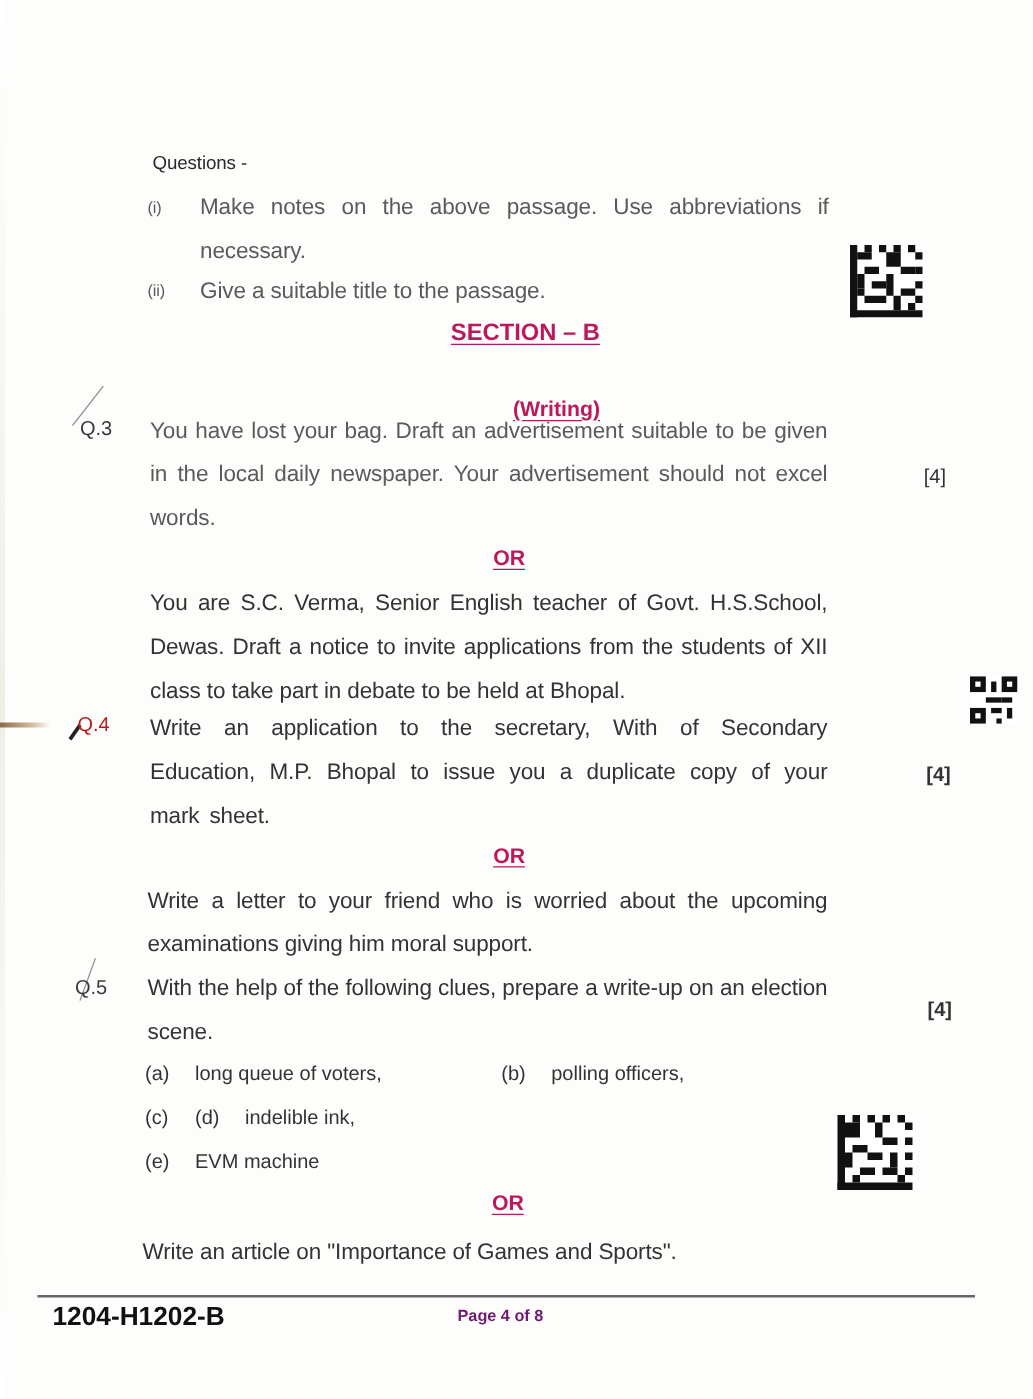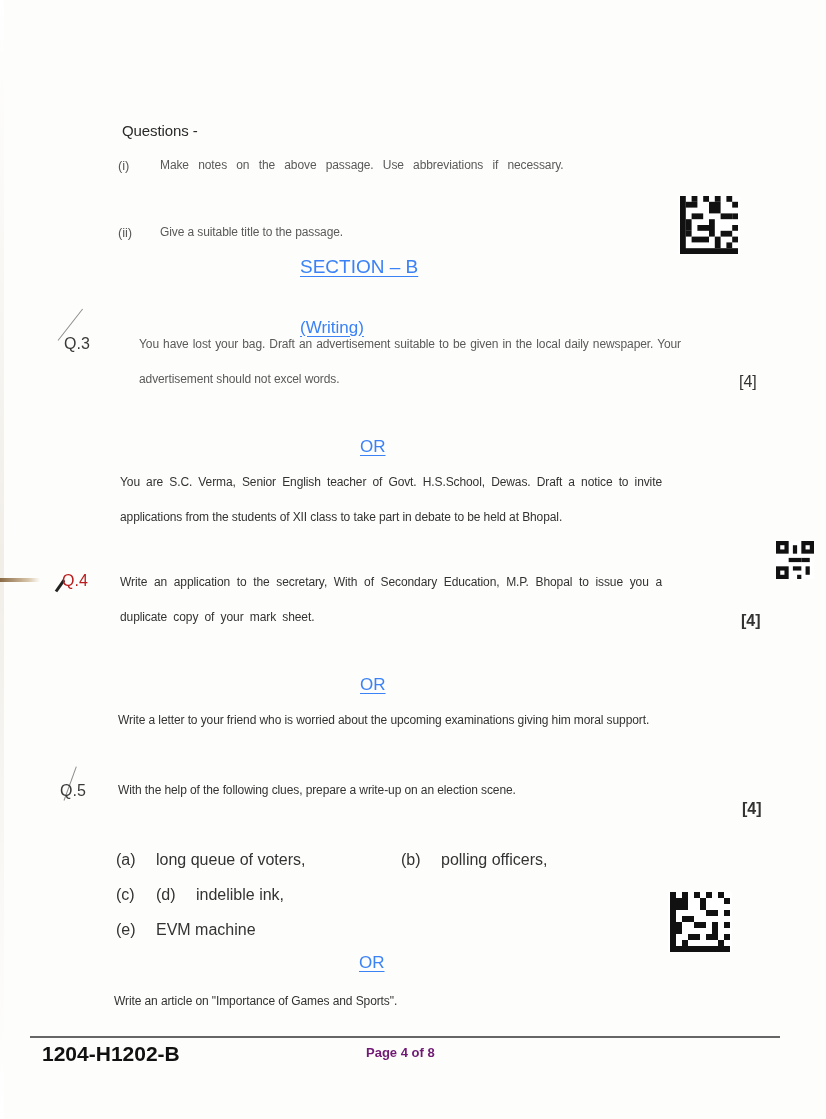--- a/index.html
+++ b/index.html
@@ -2,23 +2,23 @@
 <html><head>
 <meta charset="utf-8">
 <style>
   html, body { margin: 0; padding: 0; }
   body {
     width: 826px; height: 1119px; background: #fdfdfb; position: relative; overflow: hidden;
     font-family: "Liberation Sans", "DejaVu Sans", sans-serif; color: #2a2a2a;
   }
   .page { position: absolute; inset: 0; }
   .abs { position: absolute; }
-  .txt { font-size: 12px; line-height: 35px; color: #333; letter-spacing: -0.1px; }
+  .txt { font-size: 18px; line-height: 35px; color: #333; letter-spacing: -0.1px; }
   .muted { color: #5a5a5a; }
-  .heading { font-weight: normal; text-decoration: underline; text-underline-offset: 3px; color: #3b82f6; text-align: left; }
+  .heading { font-weight: bold; text-decoration: underline; text-underline-offset: 3px; color: #be185d; text-align: right; }
   .qnum { font-size: 16px; color: #3a3a3a; }
   .marks { font-size: 16px; color: #333; font-weight: bold; }
   .justify { text-align: justify; text-align-last: left; }
   .opt-row { display: flex; font-size: 16px; line-height: 35px; color: #333; }
   .opt-label { width: 40px; }
   .opt-text { width: 245px; }
   .qr { position: absolute; background: #fff; }
   .footer-line { position: absolute; left: 30px; right: 46px; top: 1036px; height: 2px; background: #666; }
   .footer-code { position: absolute; left: 42px; top: 1042px; font-size: 21px; font-weight: bold; color: #111; }
   .footer-page { position: absolute; left: 366px; top: 1045px; font-size: 13px; font-weight: bold; color: #701a75; }
@@ -65,21 +65,21 @@
         <rect x="8" y="8" width="1" height="1"></rect>
         <rect x="1" y="6" width="1" height="1"></rect>
     </g>
   </svg>
 
   <div class="abs heading" style="left:300px; top:256px; width:180px; font-size:19px;">SECTION – B</div>
   <div class="abs heading" style="left:300px; top:298px; width:180px; font-size:17px;margin-top:20px;">(Writing)</div>
 
   <div class="pen" style="left:58px; top:340px; width:40px; transform:rotate(-52deg);"></div>
   <div class="abs qnum" style="left:64px; top:335px;">Q.3</div>
-  <div class="abs txt muted justify" style="left:120px; top:327px; width:542px;margin-left:19px;">You have lost your bag. Draft an advertisement suitable to be given in the local daily newspaper. Your advertisement should not excel words.</div>
+  <div class="abs txt muted justify" style="left:120px; top:327px; width:542px;">You have lost your bag. Draft an advertisement suitable to be given in the local daily newspaper. Your advertisement should not excel words.</div>
   <div class="abs marks" style="left:739px; top:373px; font-weight:normal;">[4]</div>
   <div class="abs heading" style="left:360px; top:437px; width:60px; font-size:17px;">OR</div>
   <div class="abs txt justify" style="left:120px; top:465px; width:542px;">You are S.C. Verma, Senior English teacher of Govt. H.S.School, Dewas. Draft a notice to invite applications from the students of XII class to take part in debate to be held at Bhopal.</div>
 
   <svg class="qr" style="left:776px; top:541px;" width="38" height="38" viewBox="0 0 9 9">
     <rect width="9" height="9" fill="#fff"></rect>
     <g fill="#111">
       <rect x="0" y="0" width="3" height="3"></rect>
         <rect x="6" y="0" width="3" height="3"></rect>
         <rect x="0" y="6" width="3" height="3"></rect>

